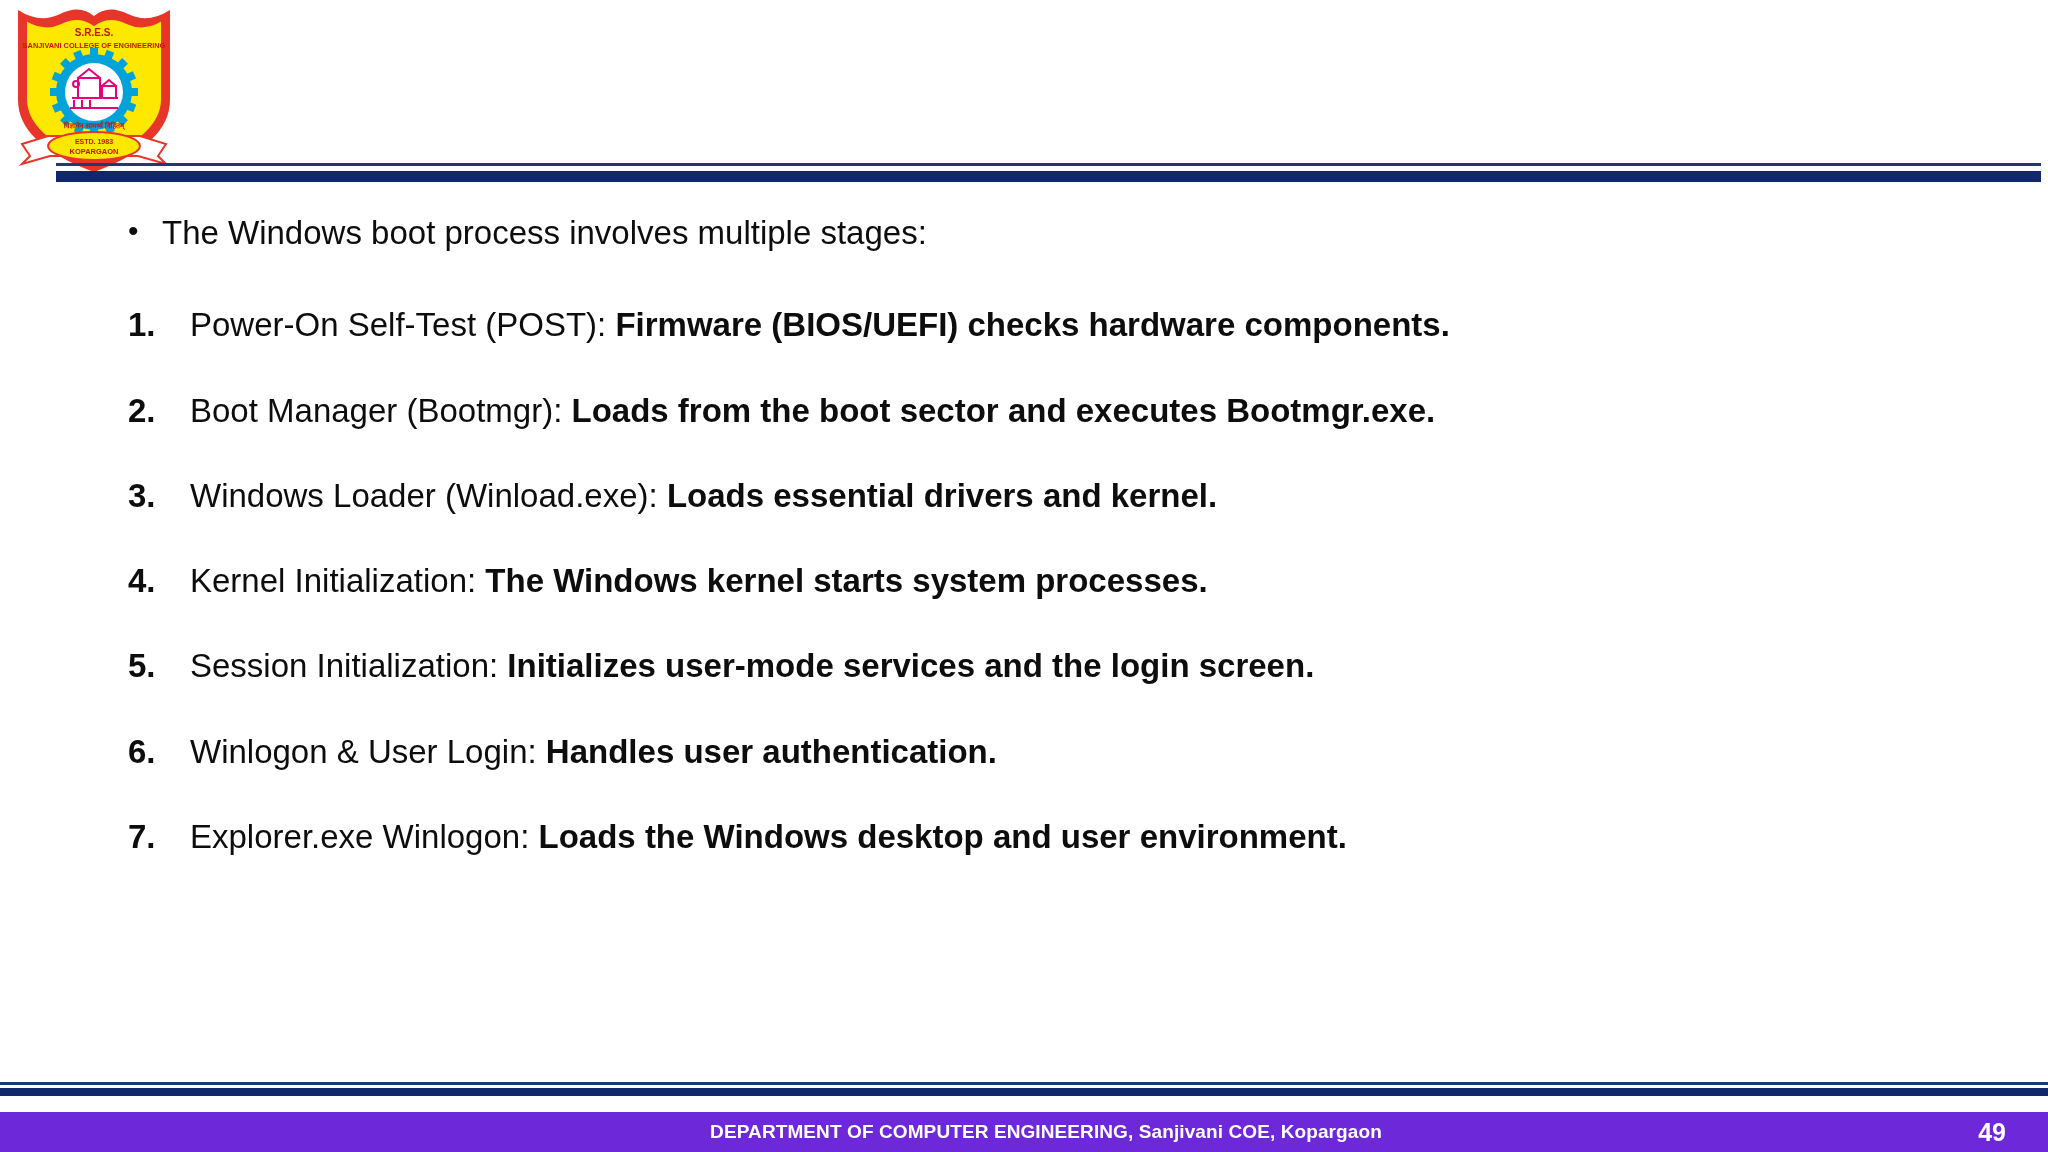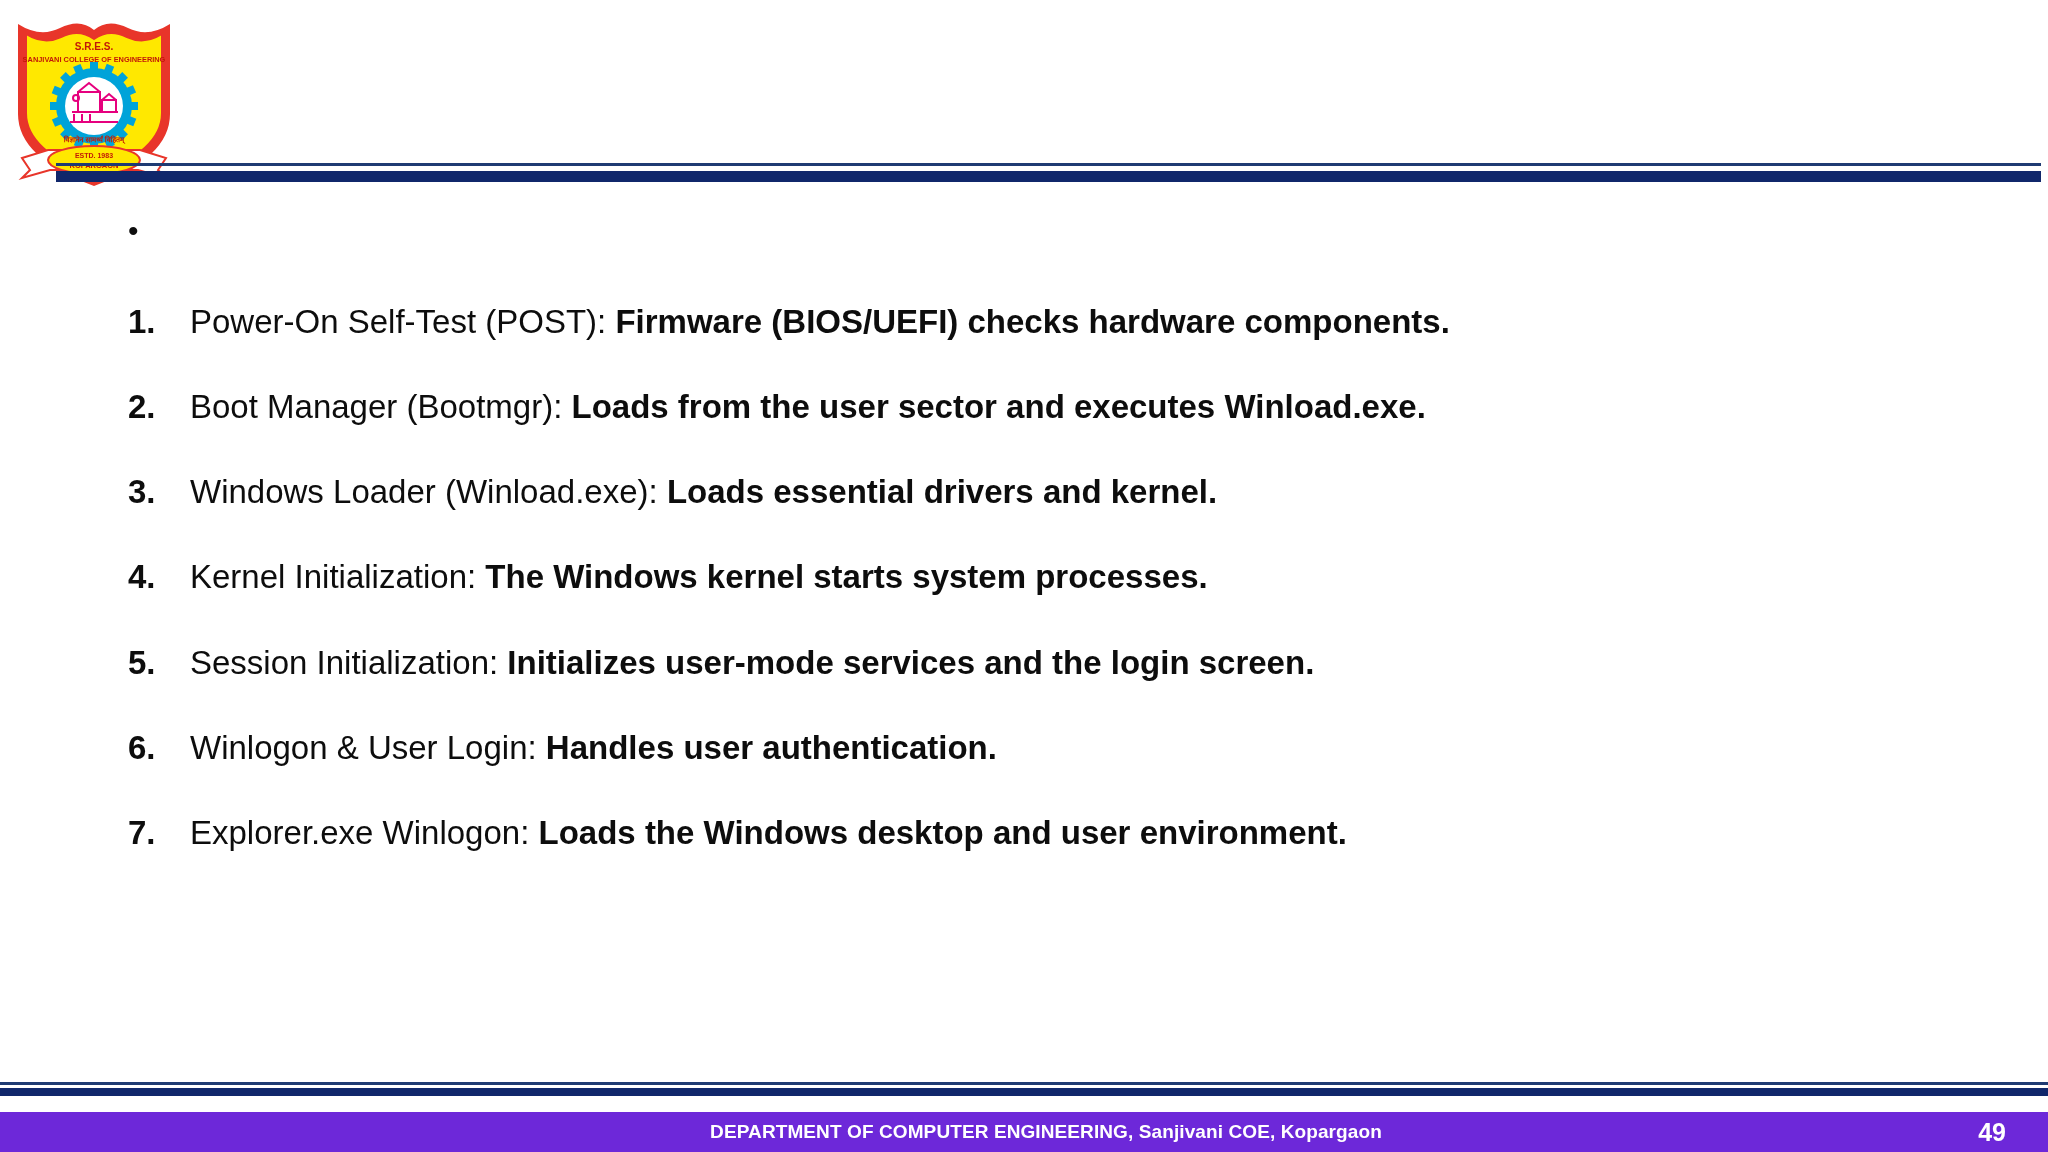--- a/index.html
+++ b/index.html
@@ -19,21 +19,21 @@
   .slide {
     position: absolute;
     inset: 0;
     background: #ffffff;
   }
 
   
   .logo {
     position: absolute;
     left: 8px;
-    top: 18px;
+    top: 4px;
     width: 172px;
     height: 182px;
   }
   .logo svg { display: block; width: 100%; height: 100%; }
 
   
   .title-wrap {
     position: absolute;
     left: 190px;
     top: 26px;
@@ -247,30 +247,31 @@
 
   <div class="header-rule">
     <div class="thin"></div>
     <div class="thick"></div>
   </div>
 
   <div class="body-area">
 
     <div class="lead">
       <span class="bullet-dot">•</span>
+      <span class="lead-text">The Windows boot process involves multiple stages:</span>
     </div>
 
     <ol class="steps">
       <li>
         <span class="step-num">1.</span>
         <span class="step-body"><span class="step-term">Power-On Self-Test (POST):</span><span class="step-desc"> Firmware (BIOS/UEFI) checks hardware components.</span></span>
       </li>
       <li>
         <span class="step-num">2.</span>
-        <span class="step-body"><span class="step-term">Boot Manager (Bootmgr):</span><span class="step-desc"> Loads from the user sector and executes Winload.exe.</span></span>
+        <span class="step-body"><span class="step-term">Boot Manager (Bootmgr):</span><span class="step-desc"> Loads from the boot sector and executes Bootmgr.exe.</span></span>
       </li>
       <li>
         <span class="step-num">3.</span>
         <span class="step-body"><span class="step-term">Windows Loader (Winload.exe):</span><span class="step-desc"> Loads essential drivers and kernel.</span></span>
       </li>
       <li>
         <span class="step-num">4.</span>
         <span class="step-body"><span class="step-term">Kernel Initialization:</span><span class="step-desc"> The Windows kernel starts system processes.</span></span>
       </li>
       <li>

